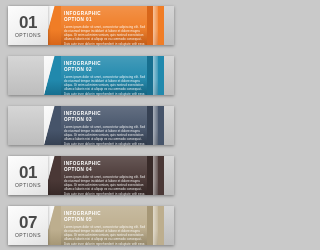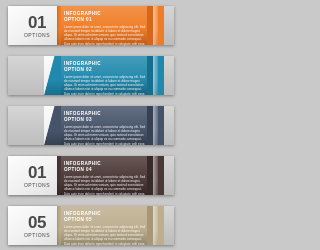--- a/index.html
+++ b/index.html
@@ -41,21 +41,20 @@
     top: 6px;
     width: 40px;
     height: 39px;
     background: linear-gradient(150deg, #fdfdfd 0%, #f1f1f1 55%, #e2e2e2 100%);
     z-index: 5;
     display: flex;
     flex-direction: column;
     align-items: center;
     justify-content: center;
     box-shadow: 1px 0 2px rgba(0,0,0,0.18);
-    padding-left: 9px;
   }
   .badge-num {
     font-size: 17px;
     line-height: 17px;
     font-weight: bold;
     color: #4a4a4a;
     letter-spacing: -0.4px;
   }
   .badge-word {
     font-size: 5px;
@@ -257,21 +256,21 @@
     <div class="content light-ink">
       <div class="title">INFOGRAPHIC</div>
       <div class="subtitle">OPTION 04</div>
       <div class="body-text">Lorem ipsum dolor sit amet, consectetur adipiscing elit. Sed do eiusmod tempor incididunt ut labore et dolore magna aliqua. Ut enim ad minim veniam, quis nostrud exercitation ullamco laboris nisi ut aliquip ex ea commodo consequat. Duis aute irure dolor in reprehenderit in voluptate velit esse.</div>
     </div>
   </div>
 
   <div class="row" style="top:200px">
     <div class="plate"></div>
     <div class="badge">
-      <div class="badge-num">05</div>
+      <div class="badge-num">07</div>
       <div class="badge-word">OPTIONS</div>
     </div>
     <div class="wedge"></div>
     <div class="banner">
       <div class="banner-fill" style="background: linear-gradient(rgb(189, 174, 142) 0%, rgb(189, 174, 142) 62%, rgb(166, 151, 118) 100%);"></div>
       <div class="shine"></div>
       <div class="banner-cut"></div>
       <div class="curl">
         <div class="curl-dark" style="background: rgb(166, 151, 118);"></div>
           <div class="curl-light" style="background: linear-gradient(90deg, rgba(255, 255, 255, 0.55), rgba(255, 255, 255, 0.15));"></div>

